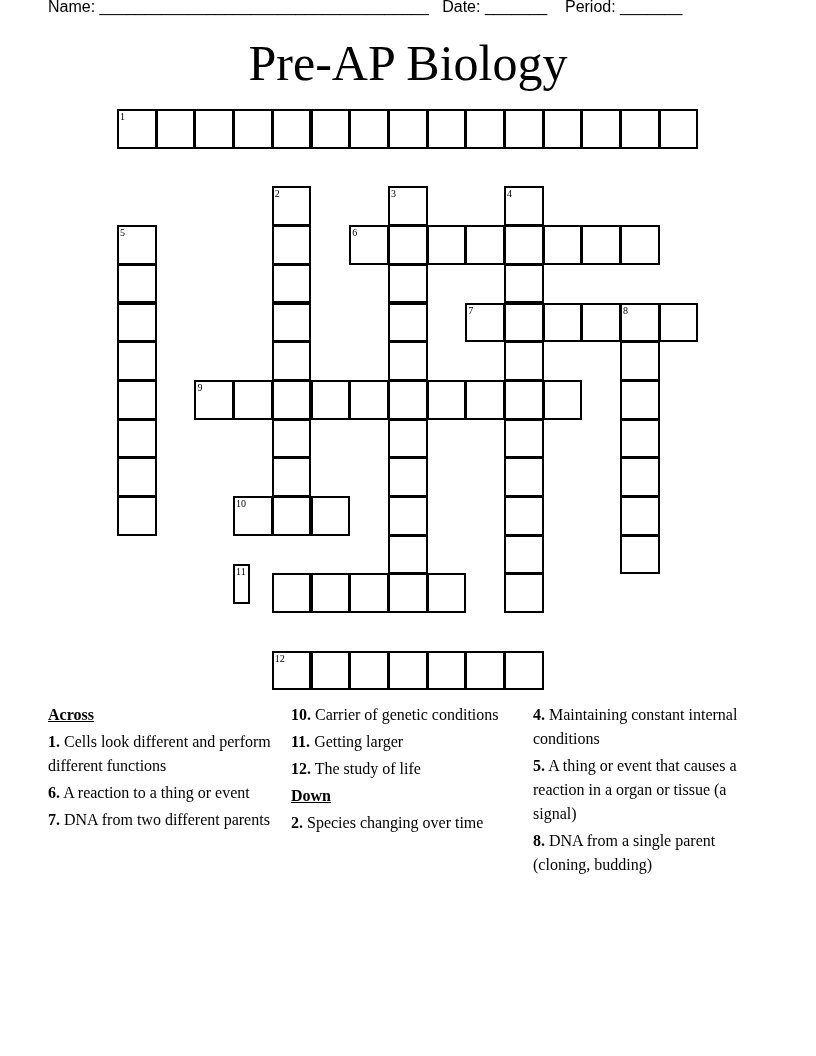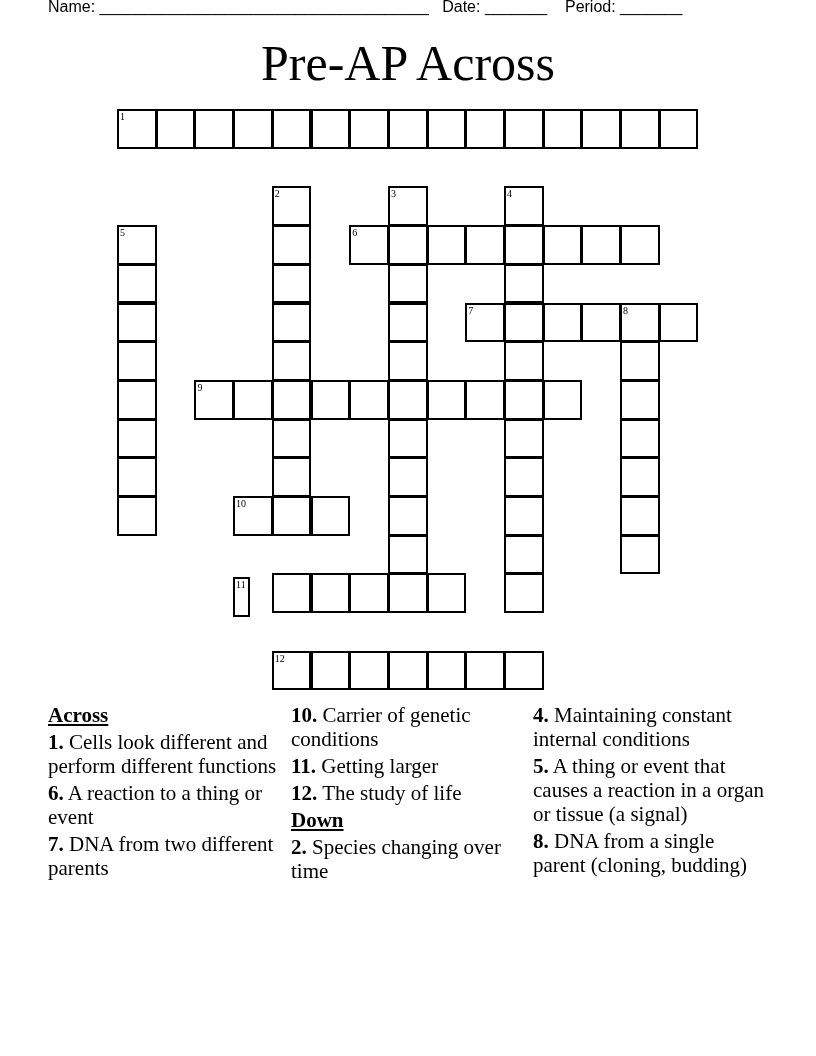--- a/index.html
+++ b/index.html
@@ -2,31 +2,31 @@
 <html><head>
 <meta charset="utf-8">
 <style>
   html, body { margin: 0; padding: 0; background: #ffffff; }
   body { width: 816px; height: 1056px; position: relative; overflow: hidden; color: #000; }
   .header-line { position: absolute; top: -2px; left: 48px; font-family: "Liberation Sans", sans-serif; font-size: 16px; white-space: pre; }
   .title { position: absolute; top: 32px; left: 0; width: 816px; text-align: center; font-family: "Liberation Serif", serif; font-size: 50px; line-height: 62px; }
   .grid { position: absolute; left: 118px; top: 110px; }
   .cell { position: absolute; width: 38.7px; height: 38.7px; box-sizing: border-box; border: 2px solid #000; background: #fff; }
   .cell .num { position: absolute; left: 1px; top: 0px; font-family: "Liberation Serif", serif; font-size: 10px; line-height: 11px; }
-  .clues { position: absolute; top: 703px; font-family: "Liberation Serif", serif; font-size: 21px; line-height: 24px; }
+  .clues { position: absolute; top: 703px; font-family: "Liberation Serif", serif; font-size: 16px; line-height: 24px; }
   .clue-heading { font-weight: bold; text-decoration: underline; margin-bottom: 3px; }
   .clue { margin-bottom: 3px; }
   .clue b { font-weight: bold; }
 </style>
 </head>
 <body>
 
 <div class="header-line"><span>Name:</span> <span>_____________________________________</span>   <span>Date:</span> <span>_______</span>    <span>Period:</span> <span>_______</span></div>
 
-<div class="title">Pre-AP Across</div>
+<div class="title">Pre-AP Biology</div>
 
 <div class="grid" id="grid">
     <div class="cell" style="left: -1px; top: -1px; width: 39.7px; height: 39.7px;">
       <span class="num">1</span>
     </div>
     <div class="cell" style="left: 37.7px; top: -1px; width: 39.7px; height: 39.7px;"></div>
     <div class="cell" style="left: 76.4px; top: -1px; width: 39.7px; height: 39.7px;"></div>
     <div class="cell" style="left: 115.1px; top: -1px; width: 39.7px; height: 39.7px;"></div>
     <div class="cell" style="left: 153.8px; top: -1px; width: 39.7px; height: 39.7px;"></div>
     <div class="cell" style="left: 192.5px; top: -1px; width: 39.7px; height: 39.7px;"></div>
@@ -115,21 +115,21 @@
     <div class="cell" style="left: 115.1px; top: 269.9px; width: 39.7px; height: 39.7px;"></div>
     <div class="cell" style="left: 192.5px; top: 269.9px; width: 39.7px; height: 39.7px;"></div>
     <div class="cell" style="left: 231.2px; top: 269.9px; width: 39.7px; height: 39.7px;"></div>
     <div class="cell" style="left: 308.6px; top: 269.9px; width: 39.7px; height: 39.7px;"></div>
     <div class="cell" style="left: 347.3px; top: 269.9px; width: 39.7px; height: 39.7px;"></div>
     <div class="cell" style="left: 424.7px; top: 269.9px; width: 39.7px; height: 39.7px;"></div>
     <div class="cell" style="left: 115.1px; top: 386px; width: 39.7px; height: 39.7px;">
       <span class="num">10</span>
     </div>
     <div class="cell" style="left: 192.5px; top: 386px; width: 39.7px; height: 39.7px;"></div>
-    <div class="cell" style="left: 115.1px; top: 467px; width: 17px; height: 39.7px;">
+    <div class="cell" style="left: 115.1px; top: 454px; width: 17px; height: 39.7px;">
       <span class="num">11</span>
     </div>
     <div class="cell" style="left: 153.8px; top: 463.4px; width: 39.7px; height: 39.7px;"></div>
     <div class="cell" style="left: 192.5px; top: 463.4px; width: 39.7px; height: 39.7px;"></div>
     <div class="cell" style="left: 231.2px; top: 463.4px; width: 39.7px; height: 39.7px;"></div>
     <div class="cell" style="left: 308.6px; top: 463.4px; width: 39.7px; height: 39.7px;"></div>
     <div class="cell" style="left: 153.8px; top: 540.8px; width: 39.7px; height: 39.7px;">
       <span class="num">12</span>
     </div>
     <div class="cell" style="left: 192.5px; top: 540.8px; width: 39.7px; height: 39.7px;"></div>

